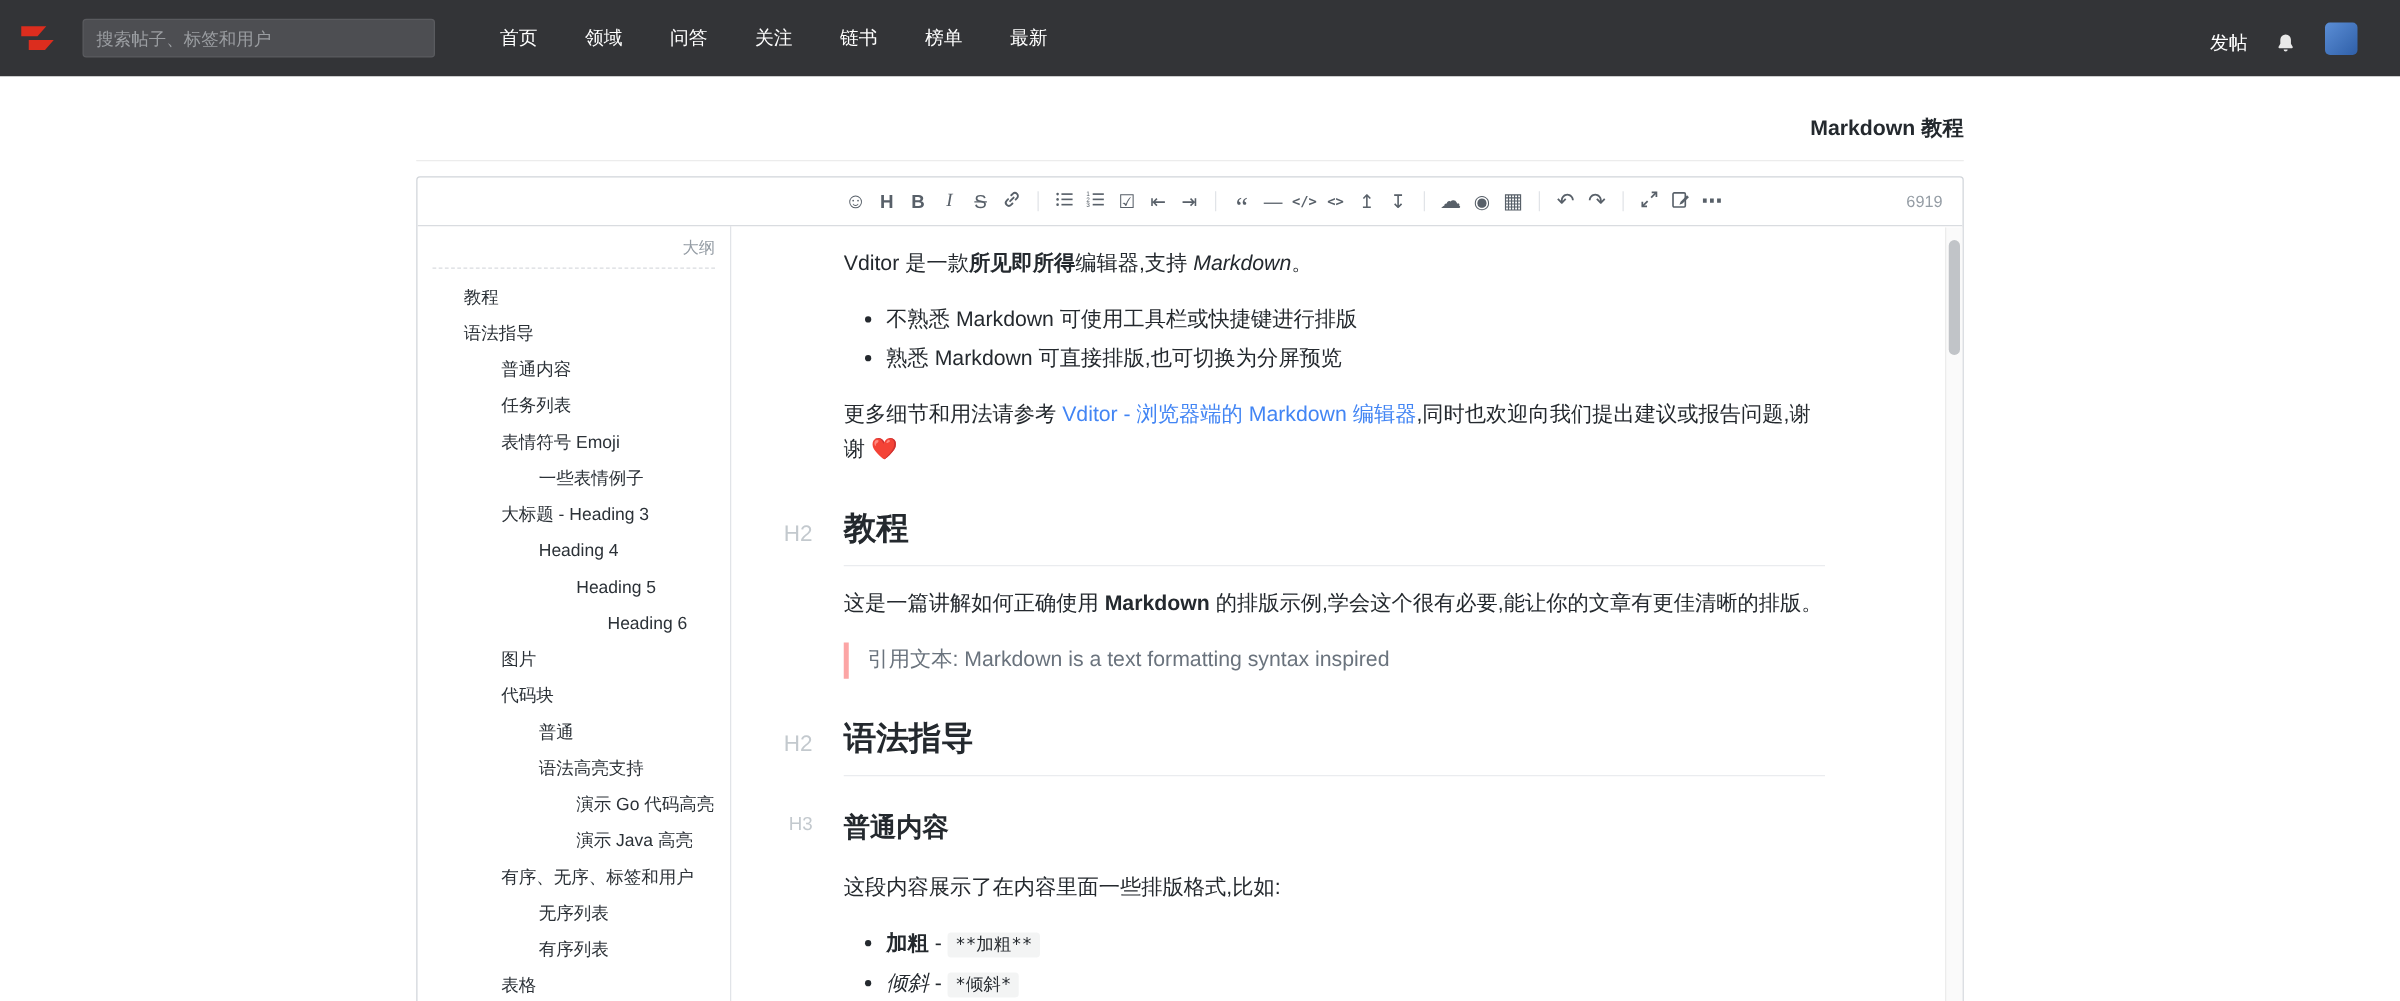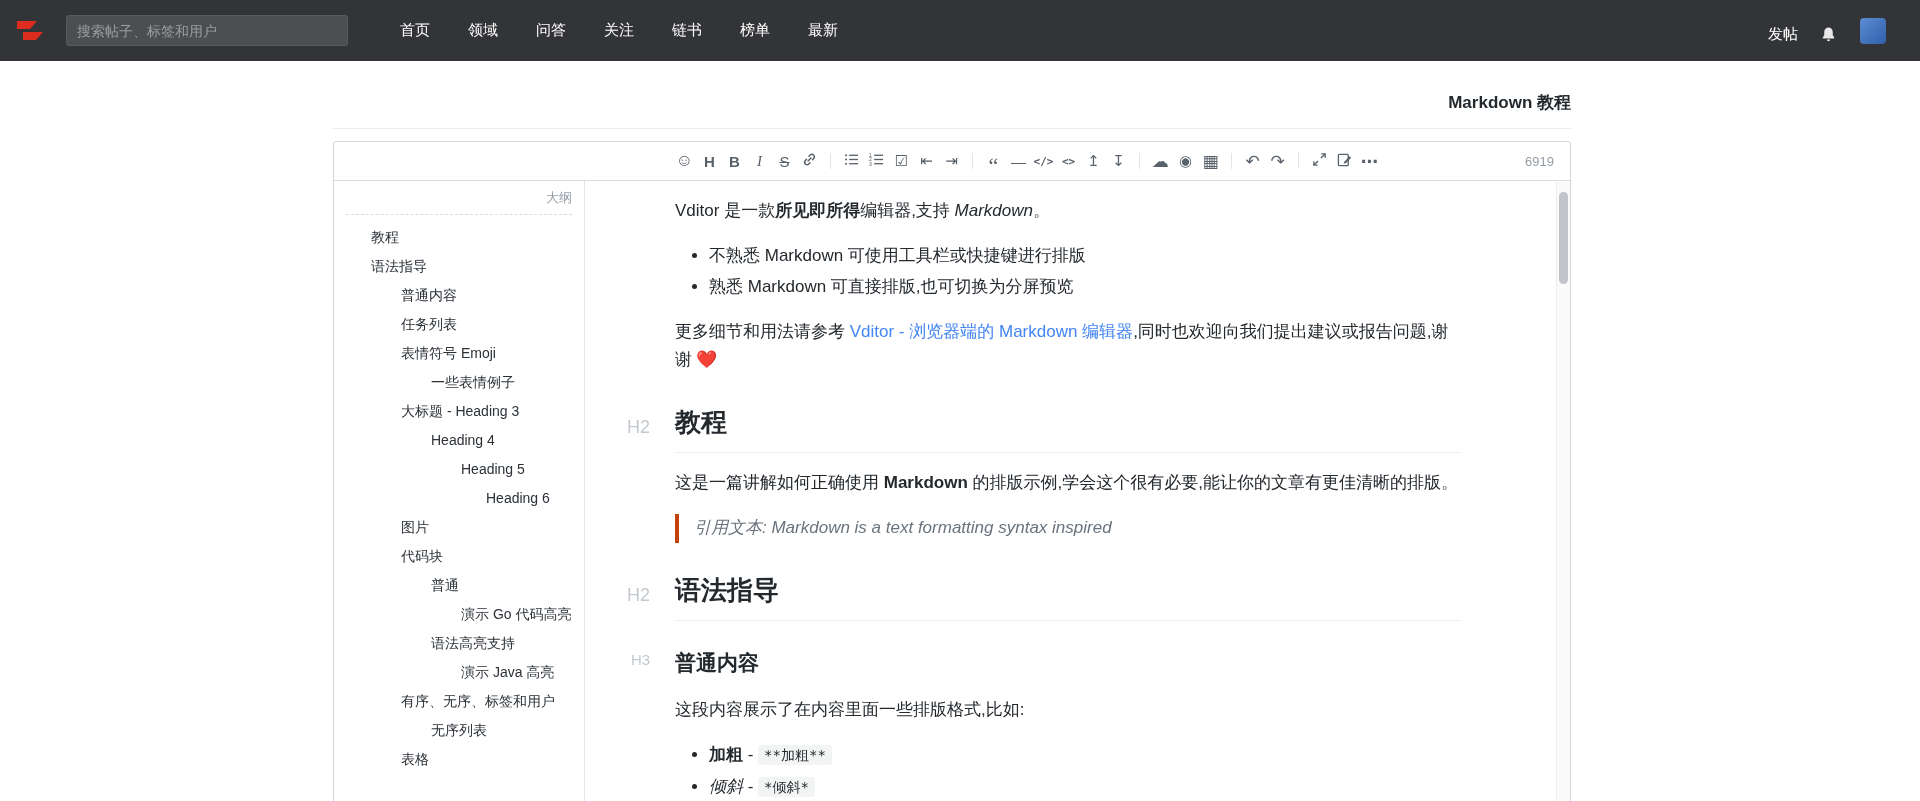--- a/index.html
+++ b/index.html
@@ -60,21 +60,21 @@
   .vcontent { flex:1; padding:16px 110px 30px 90px; position:relative; overflow:hidden;
     font-size:17px; line-height:1.68; color:#24292e; }
   .vcontent p { margin-bottom:16px; }
   .vcontent ul { margin:0 0 16px; padding-left:34px; }
   .vcontent li { margin:3px 0; }
   .vcontent h2 { position:relative; font-size:26px; font-weight:bold; margin:26px 0 16px;
     padding-bottom:8px; border-bottom:1px solid #eaecef; }
   .vcontent h3 { position:relative; font-size:21px; font-weight:bold; margin:24px 0 16px; }
   .hmark { position:absolute; left:-48px; bottom:10px; color:#c3c9ce; font-weight:normal; font-size:18px; }
   .hmark3 { position:absolute; left:-44px; top:2px; color:#c3c9ce; font-weight:normal; font-size:15px; }
-  blockquote { margin:0 0 16px; padding:0 15px; border-left:4px solid #c2410c; color:#6a737d;font-style:italic; }
+  blockquote { margin:0 0 16px; padding:0 15px; border-left:4px solid #fca5a5; color:#6a737d; }
   .link { color:#4285f4; text-decoration:none; cursor:pointer; }
   code, .code-chip { font-family:"DejaVu Sans Mono","Liberation Mono",monospace; font-size:14px;
     background:rgba(27,31,35,.05); padding:2px 6px; border-radius:3px; color:#24292e; }
   .heart { color:#e0245e; }
   .lead-bold { font-weight:bold; }
   .lead-italic { font-style:italic; font-family:"Liberation Serif","DejaVu Serif",serif; }
   .lead-strike { text-decoration:line-through; }
 
   
   .vscroll { position:absolute; top:40px; right:0; bottom:0; width:14px; background:#fafafa;
@@ -270,25 +270,26 @@
         <div class="o-item lvl1">任务列表</div>
         <div class="o-item lvl1">表情符号 Emoji</div>
         <div class="o-item lvl2">一些表情例子</div>
         <div class="o-item lvl1">大标题 - Heading 3</div>
         <div class="o-item lvl2">Heading 4</div>
         <div class="o-item lvl3">Heading 5</div>
         <div class="o-item lvl4">Heading 6</div>
         <div class="o-item lvl1">图片</div>
         <div class="o-item lvl1">代码块</div>
         <div class="o-item lvl2">普通</div>
+        <div class="o-item lvl2">语法高亮支持</div>
         <div class="o-item lvl3">演示 Go 代码高亮</div>
-        <div class="o-item lvl2">语法高亮支持</div>
         <div class="o-item lvl3">演示 Java 高亮</div>
         <div class="o-item lvl1">有序、无序、标签和用户</div>
         <div class="o-item lvl2">无序列表</div>
+        <div class="o-item lvl2">有序列表</div>
         <div class="o-item lvl1">表格</div>
       </aside>
 
       <div class="vcontent">
         <p><span>Vditor 是一款</span><strong>所见即所得</strong><span>编辑器,支持 </span><em>Markdown</em><span>。</span></p>
         <ul>
           <li>不熟悉 Markdown 可使用工具栏或快捷键进行排版</li>
           <li>熟悉 Markdown 可直接排版,也可切换为分屏预览</li>
         </ul>
         <p><span>更多细节和用法请参考 </span><a class="link">Vditor - 浏览器端的 Markdown 编辑器</a><span>,同时也欢迎向我们提出建议或报告问题,谢谢 </span><span class="heart">❤️</span></p>

